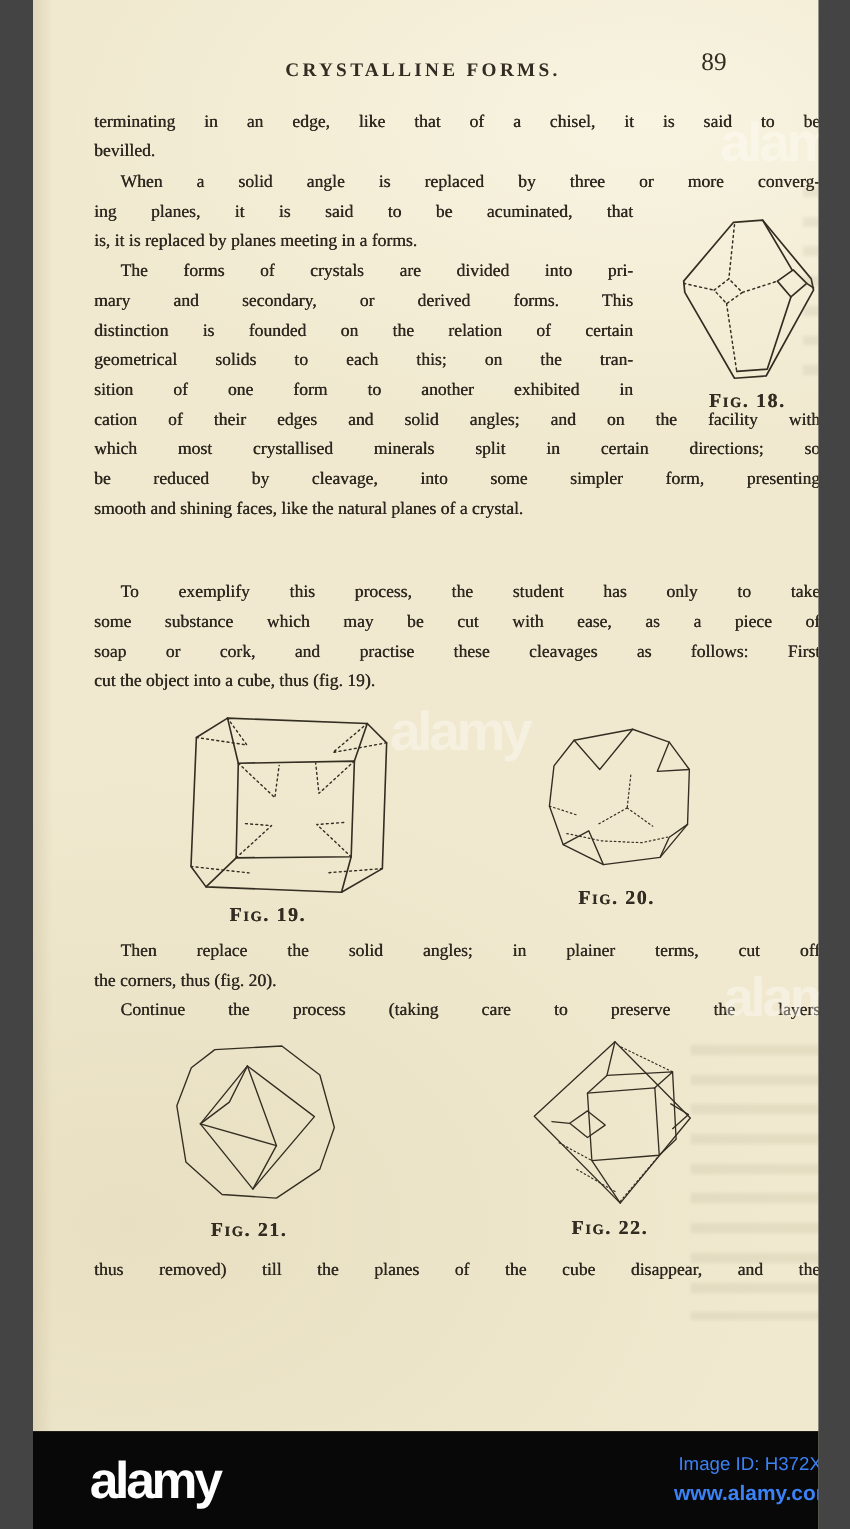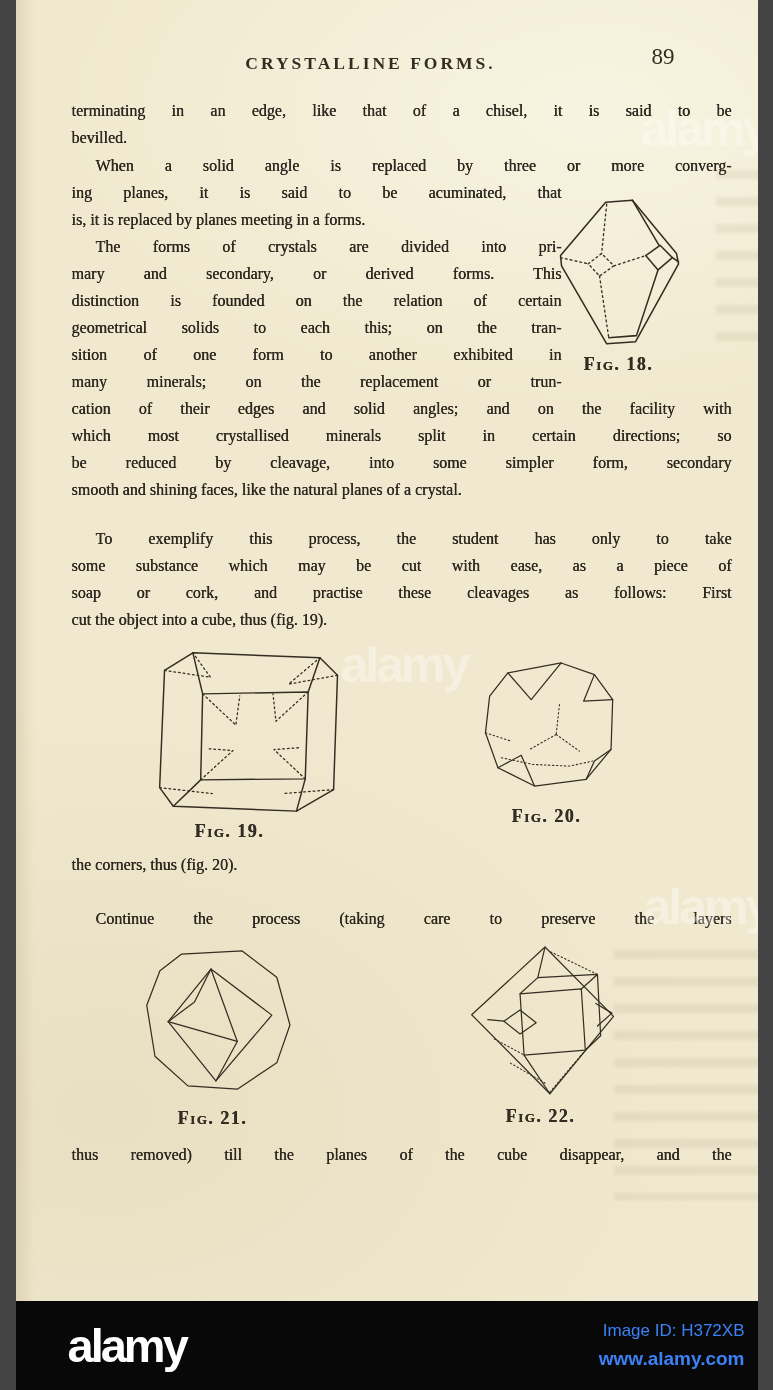--- a/index.html
+++ b/index.html
@@ -9,21 +9,20 @@
     margin:0 auto;
     overflow:hidden;
     background-color:#f0e9cf;
     background-image:
       radial-gradient(900px 500px at 78% 8%, rgba(255,253,240,0.55), transparent 60%),
       radial-gradient(1000px 700px at 12% 80%, rgba(206,190,148,0.22), transparent 60%),
       linear-gradient(90deg, rgba(150,128,88,0.18), rgba(150,128,88,0) 2.5%),
       linear-gradient(0deg, rgba(150,128,88,0.10), rgba(150,128,88,0) 3%);
     font-family:"Liberation Serif", serif;
     color:#2e2820;
-    padding-left:28px;
   }
   
   .running-head{
     position:absolute; top:53px; left:0; width:710px;
     text-align:center;
     font-size:17.5px; letter-spacing:3px; font-weight:bold;
     color:#332c22;
   }
   .page-num{
     position:absolute; top:44px; right:83px;
@@ -103,47 +102,47 @@
     <div class="line narrow">ing planes, it is said to be acuminated, that</div>
     <div class="line narrow endline">is, it is replaced by planes meeting in a forms.</div>
   </div>
 
   <div class="para" style="top:233px">
     <div class="line narrow indent">The forms of crystals are divided into pri-</div>
     <div class="line narrow">mary and secondary, or derived forms. This</div>
     <div class="line narrow">distinction is founded on the relation of certain</div>
     <div class="line narrow">geometrical solids to each this; on the tran-</div>
     <div class="line narrow">sition of one form to another exhibited in</div>
-    <div class="line narrow">many minerals; on the replacement or trun-</div>
     <div class="line">cation of their edges and solid angles; and on the facility with</div>
     <div class="line">which most crystallised minerals split in certain directions; so</div>
-    <div class="line">be reduced by cleavage, into some simpler form, secondary</div>
+    <div class="line">be reduced by cleavage, into some simpler form, presenting</div>
     <div class="line endline">smooth and shining faces, like the natural planes of a crystal.</div>
   </div>
 
   <div class="para" style="top:525px">
     <div class="line indent">To exemplify this process, the student has only to take</div>
     <div class="line">some substance which may be cut with ease, as a piece of</div>
     <div class="line">soap or cork, and practise these cleavages as follows: First</div>
     <div class="line endline">cut the object into a cube, thus (fig. 19).</div>
   </div>
 
   <div class="para" style="top:851px">
+    <div class="line indent">Then replace the solid angles; in plainer terms, cut off</div>
     <div class="line endline">the corners, thus (fig. 20).</div>
   </div>
 
   <div class="para" style="top:905px">
     <div class="line indent">Continue the process (taking care to preserve the layers</div>
   </div>
 
   <div class="para" style="top:1141px">
     <div class="line">thus removed) till the planes of the cube disappear, and the</div>
   </div>
 
-  <div class="fig" style="left:529px;top:194px;width:148px">
+  <div class="fig" style="left:576px;top:194px;width:148px">
     <svg width="146" height="156" viewBox="0 0 140 152">
       <g class="engraving">
         <path d="M58 8 L84 6 L127 58 L129 68 L87 144 L59 146 L15 70 L14 60 Z"></path>
         <path d="M84 6 L110 50"></path>
         <path d="M97 60 L111 50 L123 62 L109 74 Z"></path>
         <path d="M123 62 L129 66"></path>
         <path d="M109 74 L88 138 L61 140"></path>
         <path class="dash" d="M59 10 L54 58"></path>
         <path class="dash" d="M41 68 L54 58 L66 70 L52 80 L41 68"></path>
         <path class="dash" d="M14 62 L41 68"></path>

